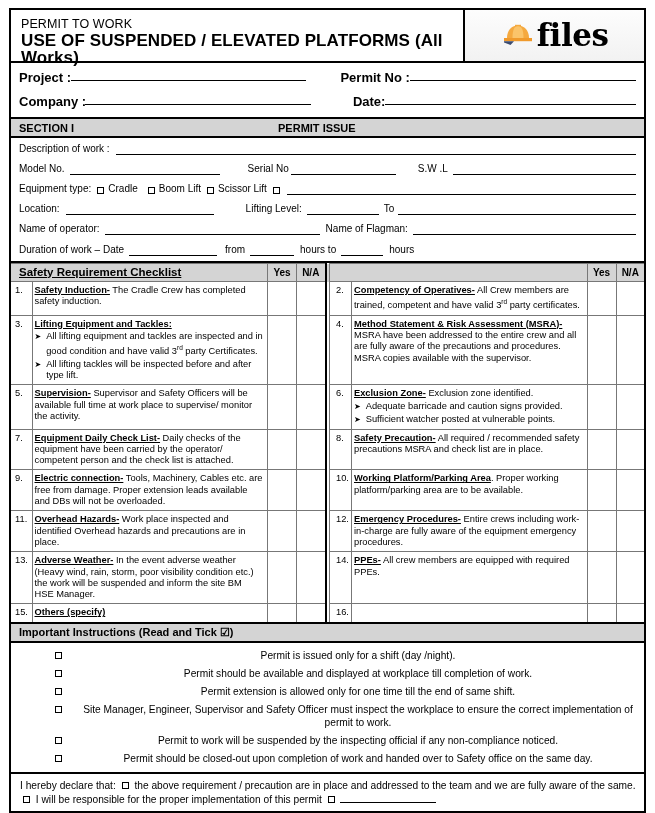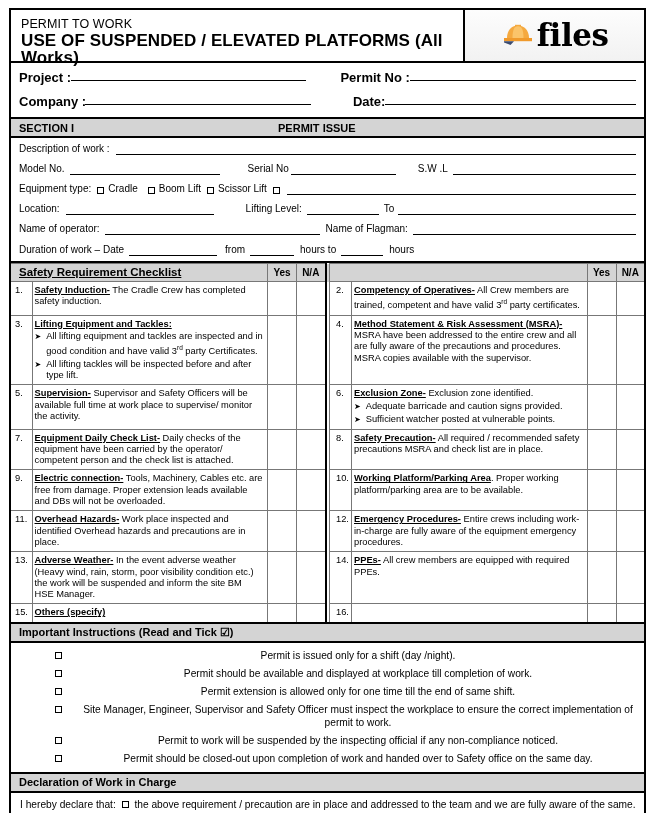--- a/index.html
+++ b/index.html
@@ -400,23 +400,20 @@
       <div class="ins-item">
         <span class="ins-cb"></span>
         <span class="ins-txt">Permit to work will be suspended by the inspecting official if any non-compliance noticed.</span>
       </div>
       <div class="ins-item">
         <span class="ins-cb"></span>
         <span class="ins-txt">Permit should be closed-out upon completion of work and handed over to Safety office on the same day.</span>
       </div>
     </div>
 
-  <div class="bandrow">
-    <span>Declaration of Work in Charge</span>
-  </div>
   <div class="decl">
     <div class="decl-p">
       <span>I hereby declare that:</span>
       <span class="decl-cb"></span>
       <span> the above requirement / precaution are in place and addressed to the team and we are fully aware of the same.</span>
       <span class="decl-cb"></span>
       <span> I will be responsible for the proper implementation of this permit</span>
       <span class="decl-cb"></span>
       <span style="display:inline-block;width:96px;border-bottom:1px solid #000;height:10px"></span>
     </div>

